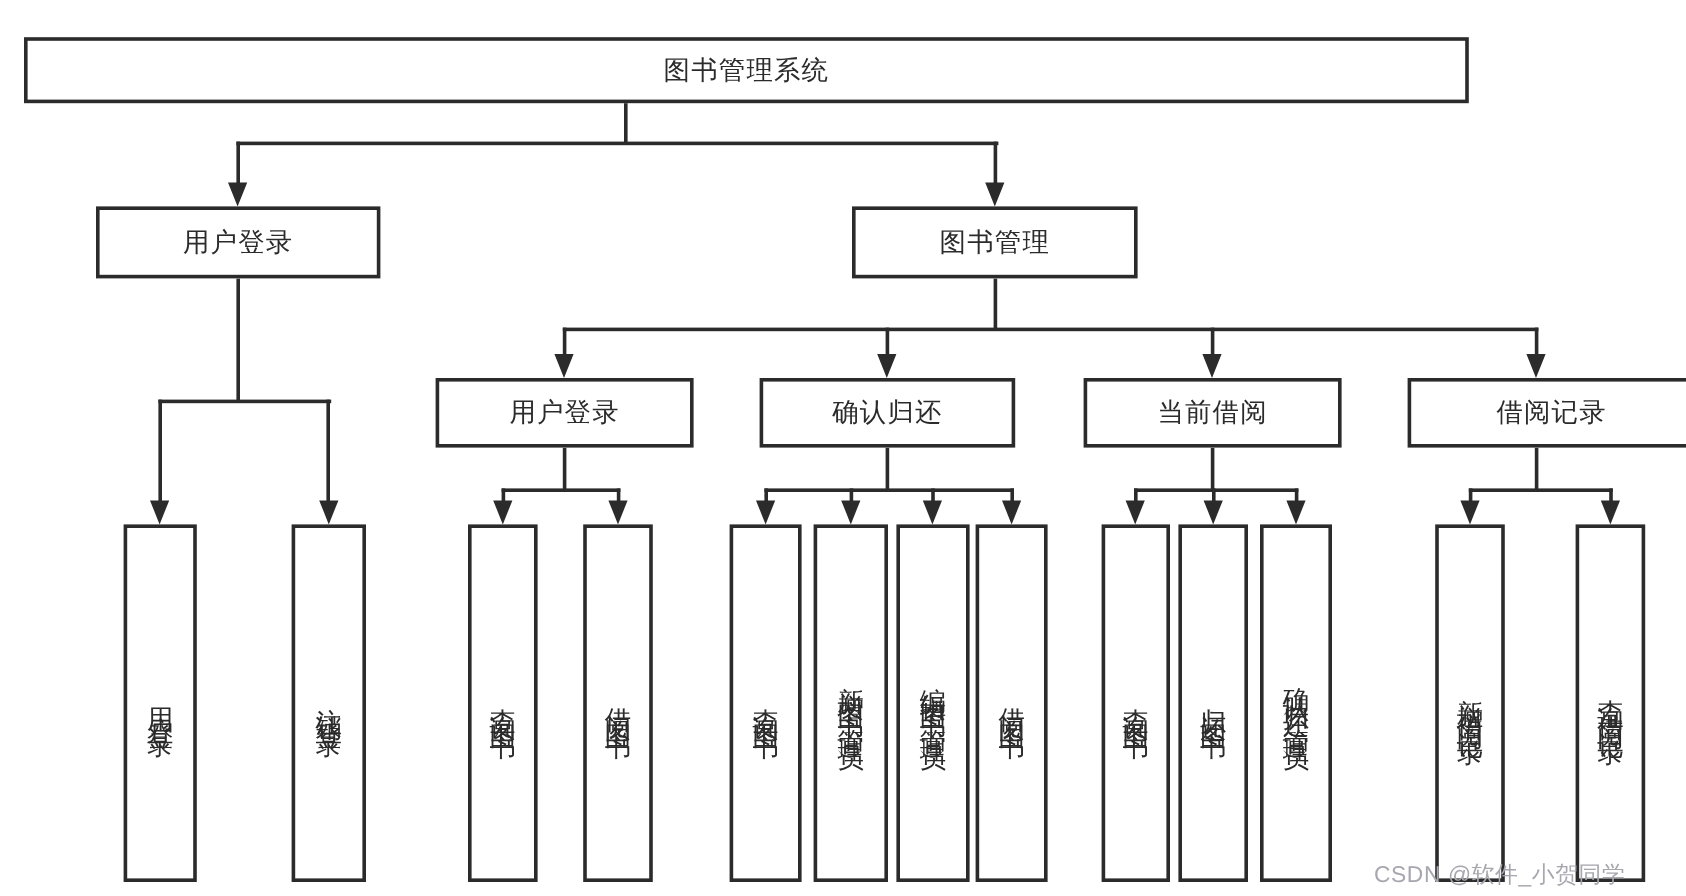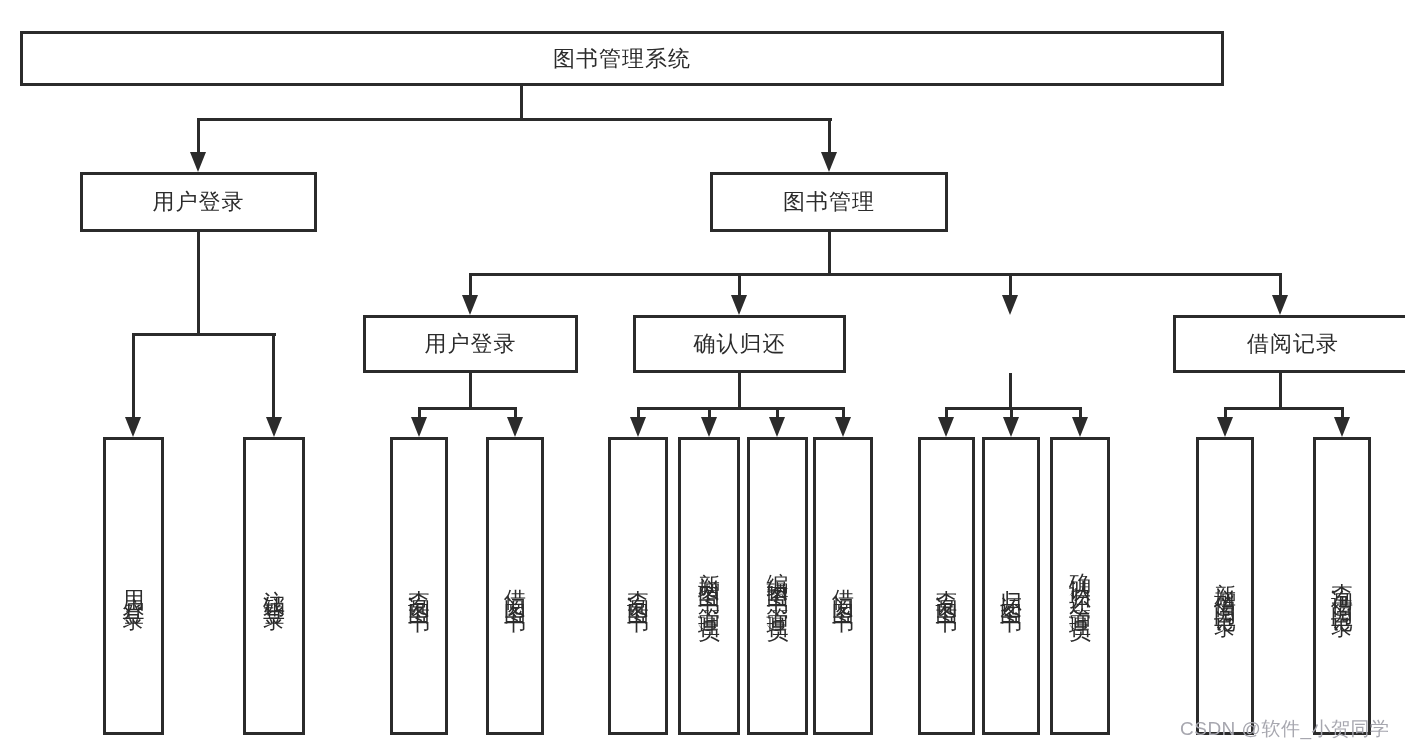--- a/index.html
+++ b/index.html
@@ -17,21 +17,21 @@
     writing-mode:vertical-lr;text-orientation:mixed;
     font-size:22px;letter-spacing:7px;line-height:1;
   }
   .line{position:absolute;background:#2b2b2b;z-index:1;}
   .arrow{
     position:absolute;width:0;height:0;z-index:1;
     border-left:8px solid transparent;border-right:8px solid transparent;
     border-top:20px solid #2b2b2b;
   }
   .watermark{
-    position:absolute;left:1180px;top:716px;z-index:10;
+    position:absolute;left:1145px;top:716px;z-index:10;
     font-size:19px;color:#a7a7af;letter-spacing:0.5px;white-space:nowrap;
   }
 </style>
 </head>
 <body>
 
 <div class="canvas">
 
   <div class="node h" style="left:20px;top:31px;width:1204px;height:55px;">
     <span>图书管理系统</span>
@@ -42,20 +42,23 @@
   </div>
   <div class="node h" style="left:710px;top:172px;width:238px;height:60px;text-align:right;">
     <span>图书管理</span>
   </div>
 
   <div class="node h" style="left:363px;top:315px;width:215px;height:58px;">
     <span>用户登录</span>
   </div>
   <div class="node h" style="left:633px;top:315px;width:213px;height:58px;">
     <span>确认归还</span>
+  </div>
+  <div class="node h" style="left:903px;top:315px;width:215px;height:58px;">
+    <span>当前借阅</span>
   </div>
   <div class="node h" style="left:1173px;top:315px;width:240px;height:58px;">
     <span>借阅记录</span>
   </div>
 
   <div class="node v" style="left:103px;top:437px;width:61px;height:298px;">
     <span>用户登录</span>
   </div>
   <div class="node v" style="left:243px;top:437px;width:62px;height:298px;">
     <span>注销登录</span>

